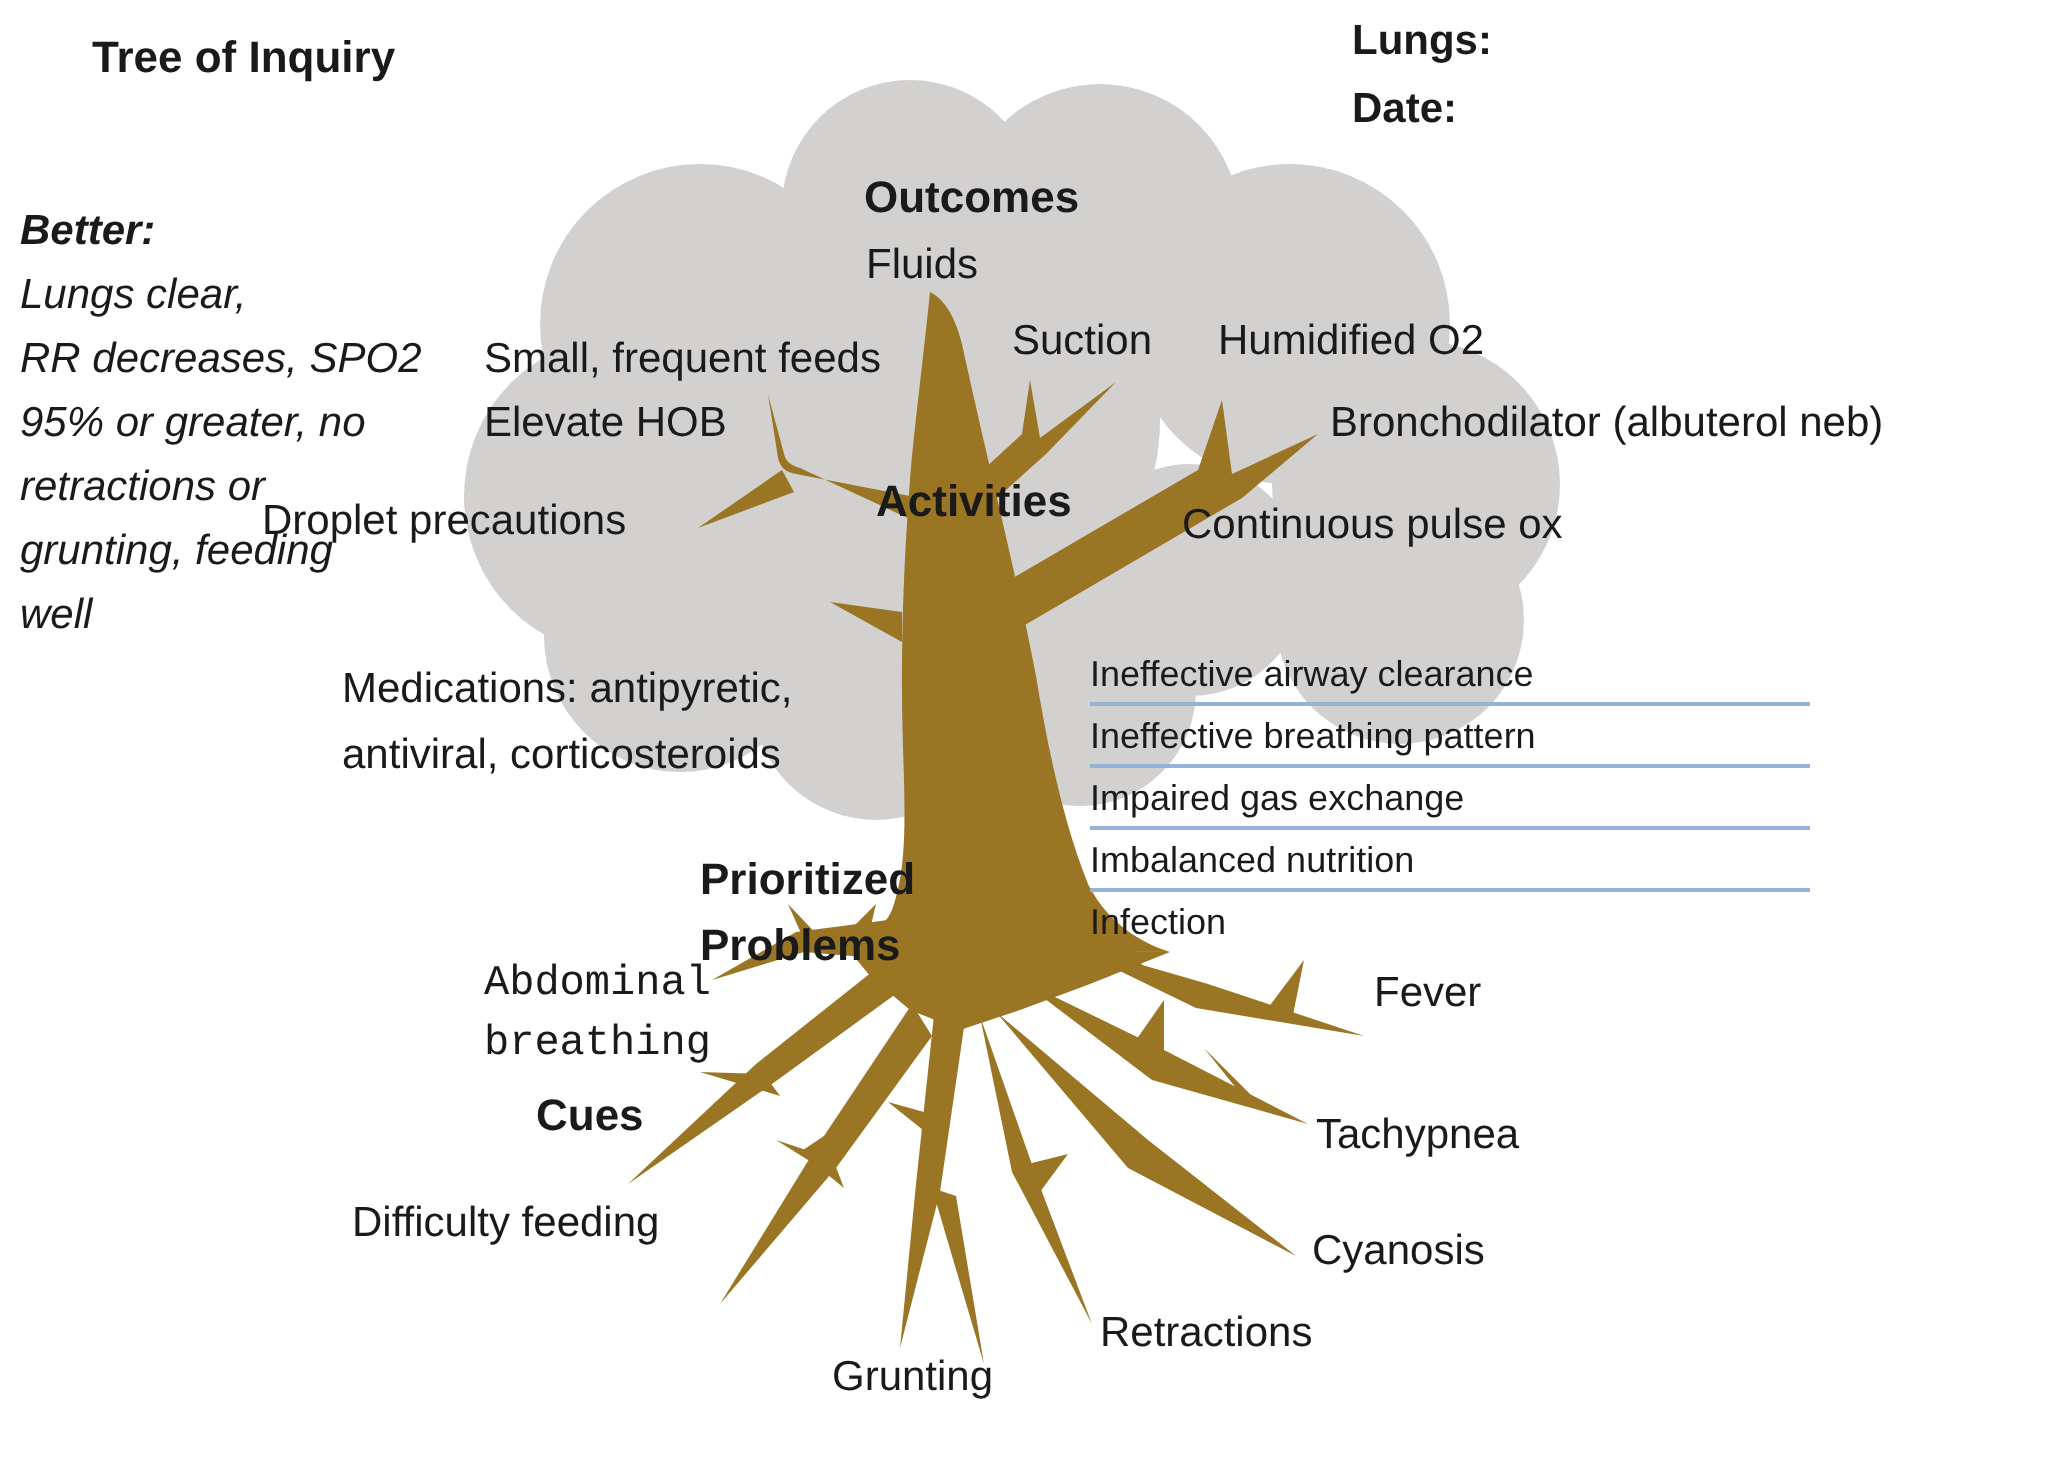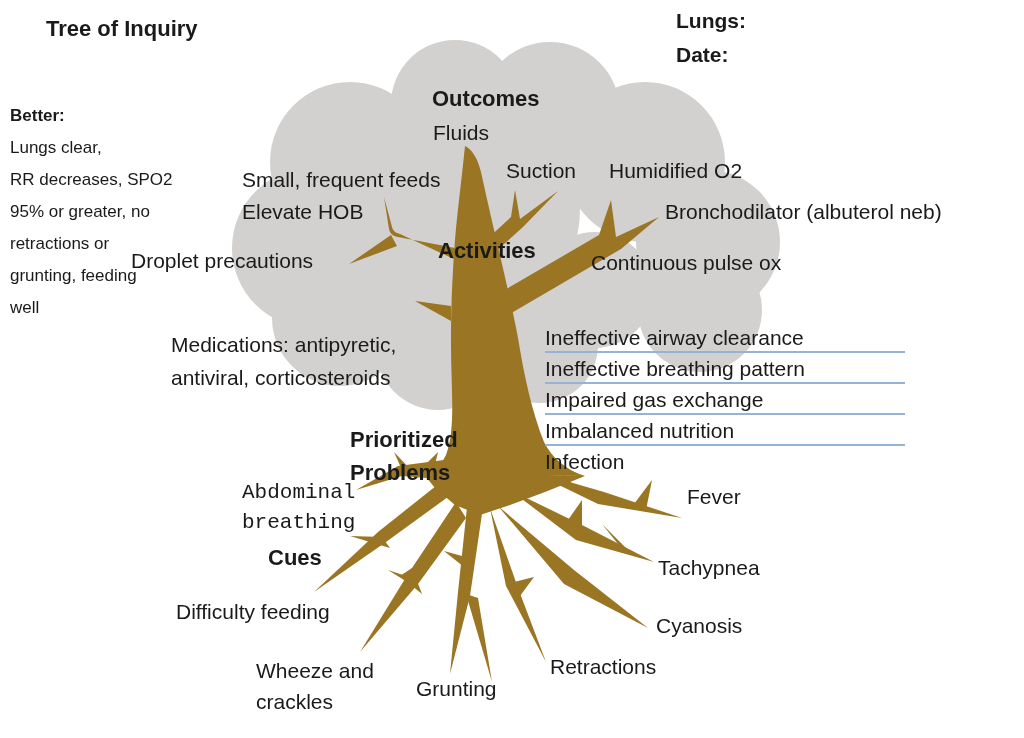--- a/index.html
+++ b/index.html
@@ -2,26 +2,26 @@
 <html><head>
 <meta charset="utf-8">
 <style>
   html,body{margin:0;padding:0;background:#fff;}
   #stage{position:relative;width:1024px;height:738px;background:#ffffff;overflow:hidden;
          font-family:"Liberation Sans",sans-serif;color:#1a1a1a;}
   #tree-svg{position:absolute;left:0;top:0;}
   .lbl{position:absolute;font-size:21px;line-height:26px;white-space:pre-line;color:#1a1a1a;}
   .b{font-weight:bold;}
   .hdr{font-weight:bold;font-size:22px;}
-  .note{font-size:17px;line-height:32px;}
+  .note{font-size:21px;line-height:32px;font-style:italic;}
   .lh33{line-height:33px;margin-top:44px;}
   .lh31{line-height:31px;}
   .lh30{line-height:30px;}
   #problems-list{position:absolute;left:545px;top:322px;width:360px;}
-  .prob-row{box-sizing:border-box;height:31px;padding-top:2px;font-size:21px;line-height:27px;}
+  .prob-row{box-sizing:border-box;height:31px;padding-top:2px;font-size:18px;line-height:27px;}
   .prob-row.u{border-bottom:2px solid #95b3d7;}
 </style>
 </head>
 <body>
 
 <div id="stage">
 
   <svg id="tree-svg" width="1024" height="738" viewBox="0 0 1024 738">
     <g fill="#d2d1d0">
       <circle cx="312" cy="248" r="80"></circle>
@@ -118,21 +118,19 @@
     <div class="prob-row u">Ineffective breathing pattern</div>
     <div class="prob-row u">Impaired gas exchange</div>
     <div class="prob-row u">Imbalanced nutrition</div>
     <div class="prob-row">Infection</div>
   </div>
 
   <div class="lbl lh30" style="left:242px;top:478px;font-family:Liberation Mono, monospace;">Abdominal
 breathing</div>
   <div class="lbl hdr" style="left:228px;top:545px;margin-left:40px;">Cues</div>
   <div class="lbl" style="left:176px;top:599px;">Difficulty feeding</div>
-  <div class="lbl lh31" style="left:256px;top:655px;">Wheeze and
-crackles</div>
   <div class="lbl" style="left:416px;top:676px;">Grunting</div>
   <div class="lbl" style="left:550px;top:654px;">Retractions</div>
   <div class="lbl" style="left:656px;top:613px;">Cyanosis</div>
   <div class="lbl" style="left:658px;top:555px;">Tachypnea</div>
   <div class="lbl" style="left:687px;top:484px;text-align:right;">Fever</div>
 
 </div>
 
 </body></html>

